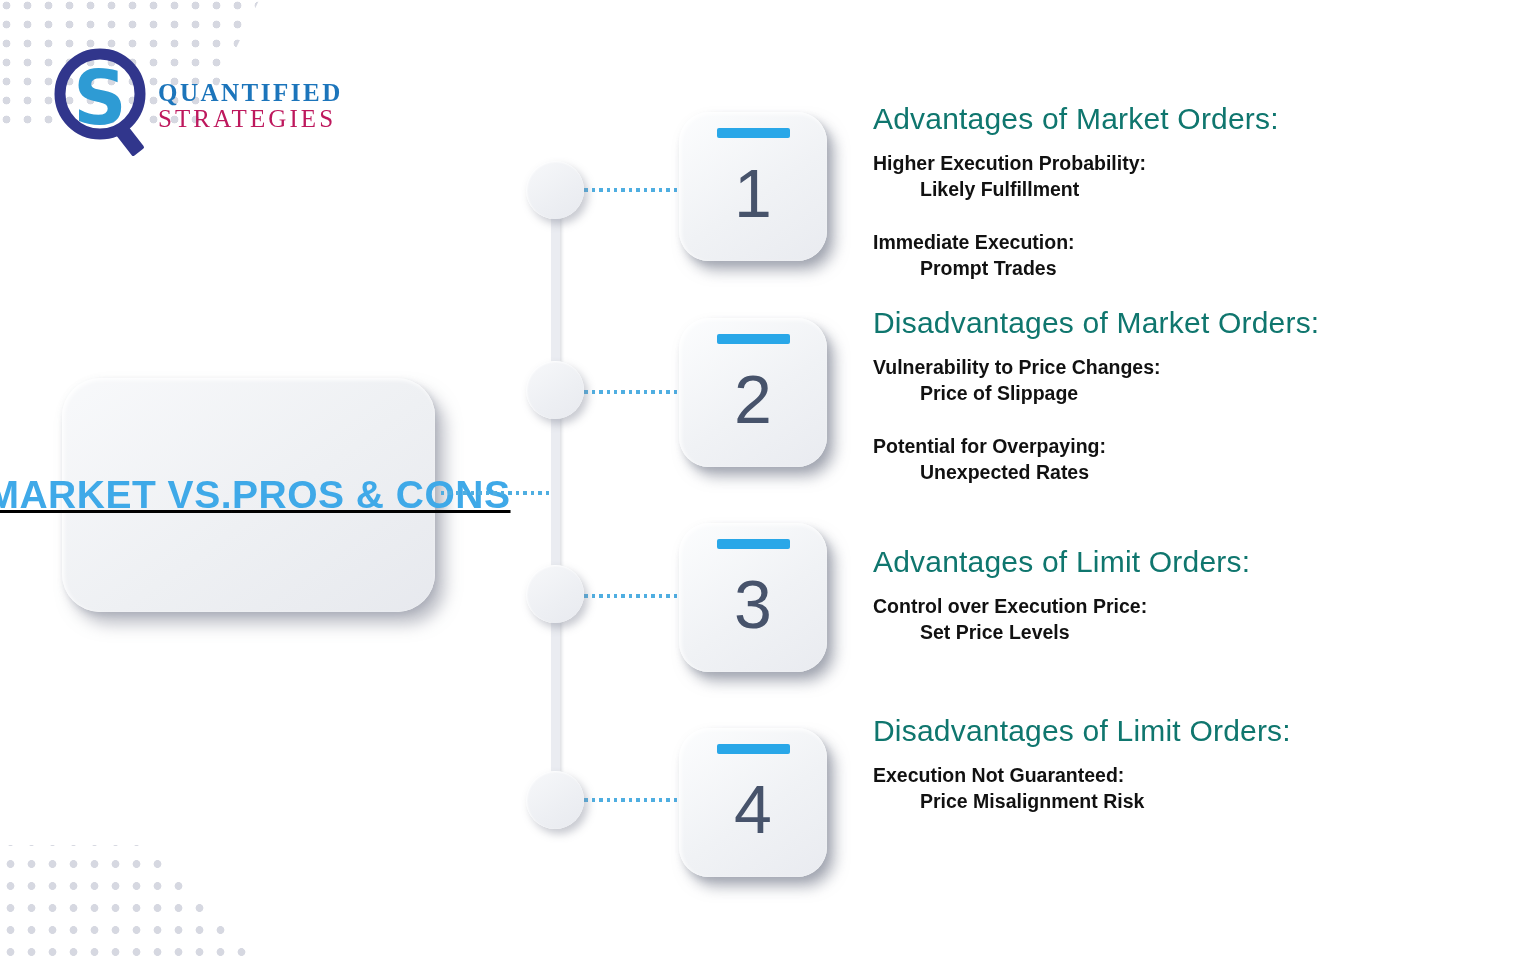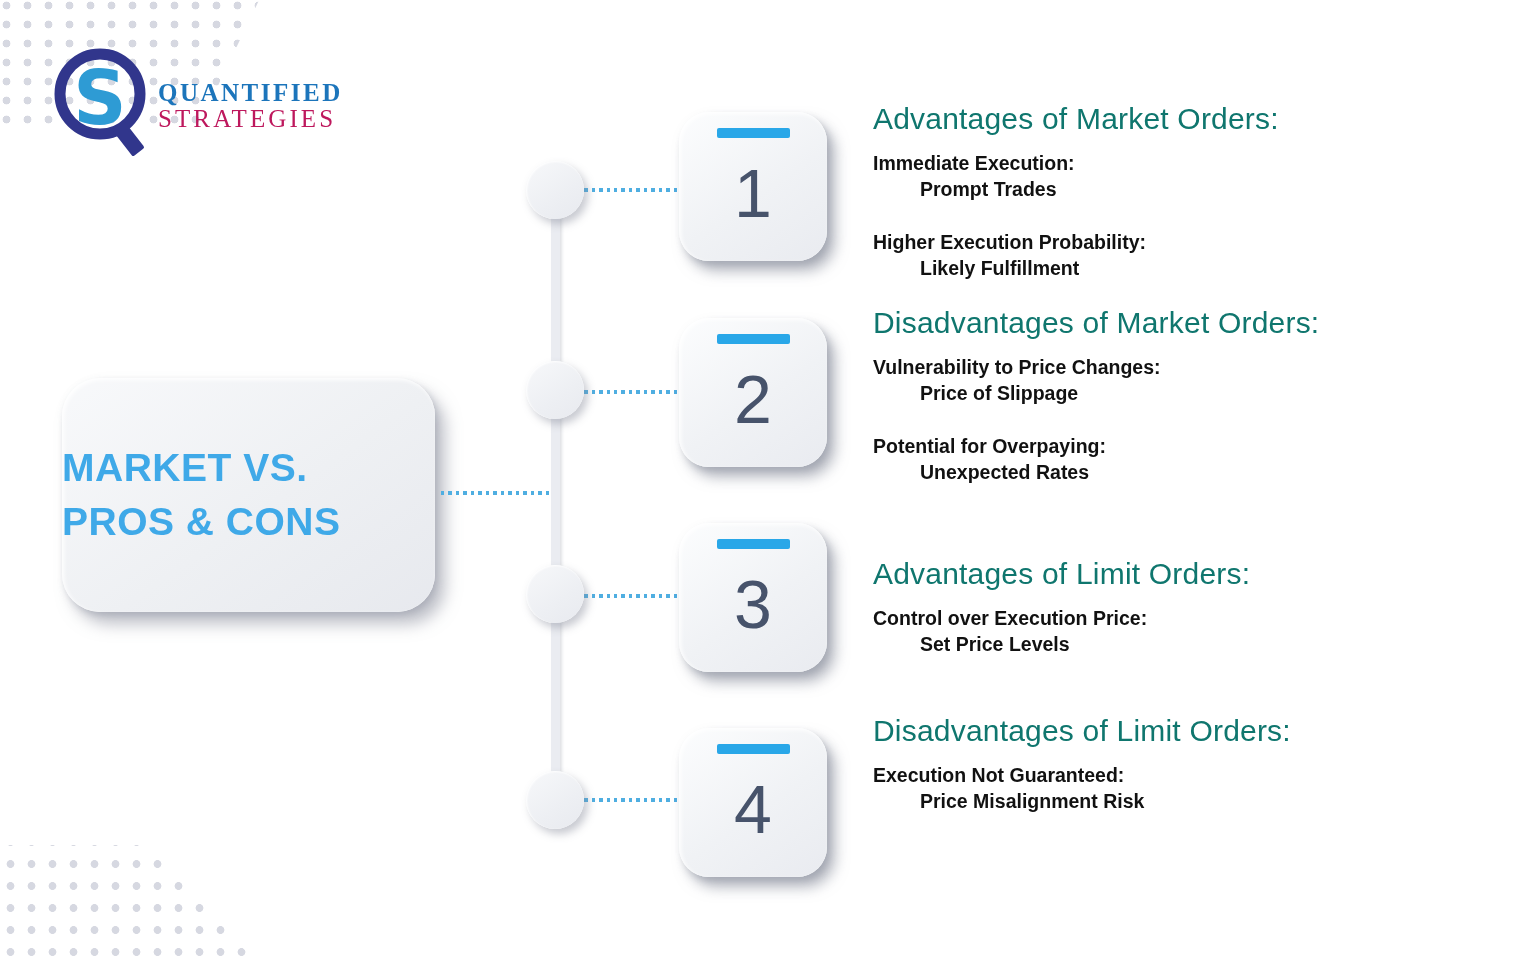--- a/index.html
+++ b/index.html
@@ -49,21 +49,21 @@
 
   
   .title-card {
     position: absolute; left: 62px; top: 378px;
     width: 373px; height: 234px;
     border-radius: 38px;
     background: linear-gradient(145deg, #f8f9fb 0%, #eef0f3 55%, #e7e9ee 100%);
     box-shadow: 10px 12px 16px rgba(125,130,145,0.50),
                 2px 3px 6px rgba(150,155,168,0.35),
                 inset 2px 2px 4px rgba(255,255,255,0.95);
-    display: flex; flex-direction: column; justify-content: center; align-items: flex-start;
+    display: flex; flex-direction: row; justify-content: center; align-items: center; text-decoration: underline;
   }
   .title-line {
     color: #3fa9e8; font-size: 39px; font-weight: bold;
     letter-spacing: 0.5px; line-height: 54px; white-space: nowrap;
   }
 
   
   .dotline {
     position: absolute; height: 4px;
     background-image: repeating-linear-gradient(to right, #4faee1 0 3.5px, rgba(0,0,0,0) 3.5px 7.5px);
@@ -113,21 +113,21 @@
   .num-digit {
     flex: 1; display: flex; align-items: center; justify-content: center;
     font-size: 68px; font-weight: 400; color: #47536b;
     padding-bottom: 14px; line-height: 1;
   }
 
   
   .section { position: absolute; left: 873px; width: 640px; }
   .sec-1 { top: 101px; }
   .sec-2 { top: 305px; }
-  .sec-3 { top: 556px; }
+  .sec-3 { top: 544px; }
   .sec-4 { top: 713px; }
   .sec-heading {
     color: #0f766e; font-size: 30px; font-weight: normal;
     letter-spacing: 0.2px; line-height: 36px; white-space: nowrap;
   }
   .sec-item { margin-top: 13px; }
   .sec-item + .sec-item { margin-top: 27px; }
   .item-label {
     color: #111111; font-size: 19.5px; font-weight: bold; line-height: 26px;
   }
@@ -185,27 +185,27 @@
     <div class="num-digit">3</div>
   </div>
   <div class="num-card card-4">
     <div class="num-bar"></div>
     <div class="num-digit">4</div>
   </div>
 
   <div class="section sec-1">
     <div class="sec-heading">Advantages of Market Orders:</div>
     <div class="sec-item">
+      <div class="item-label">Higher Execution Probability:</div>
+      <div class="item-detail">Likely Fulfillment</div>
+    </div>
+    <div class="sec-item">
       <div class="item-label">Immediate Execution:</div>
       <div class="item-detail">Prompt Trades</div>
     </div>
-    <div class="sec-item">
-      <div class="item-label">Higher Execution Probability:</div>
-      <div class="item-detail">Likely Fulfillment</div>
-    </div>
   </div>
 
   <div class="section sec-2">
     <div class="sec-heading">Disadvantages of Market Orders:</div>
     <div class="sec-item">
       <div class="item-label">Vulnerability to Price Changes:</div>
       <div class="item-detail">Price of Slippage</div>
     </div>
     <div class="sec-item">
       <div class="item-label">Potential for Overpaying:</div>

